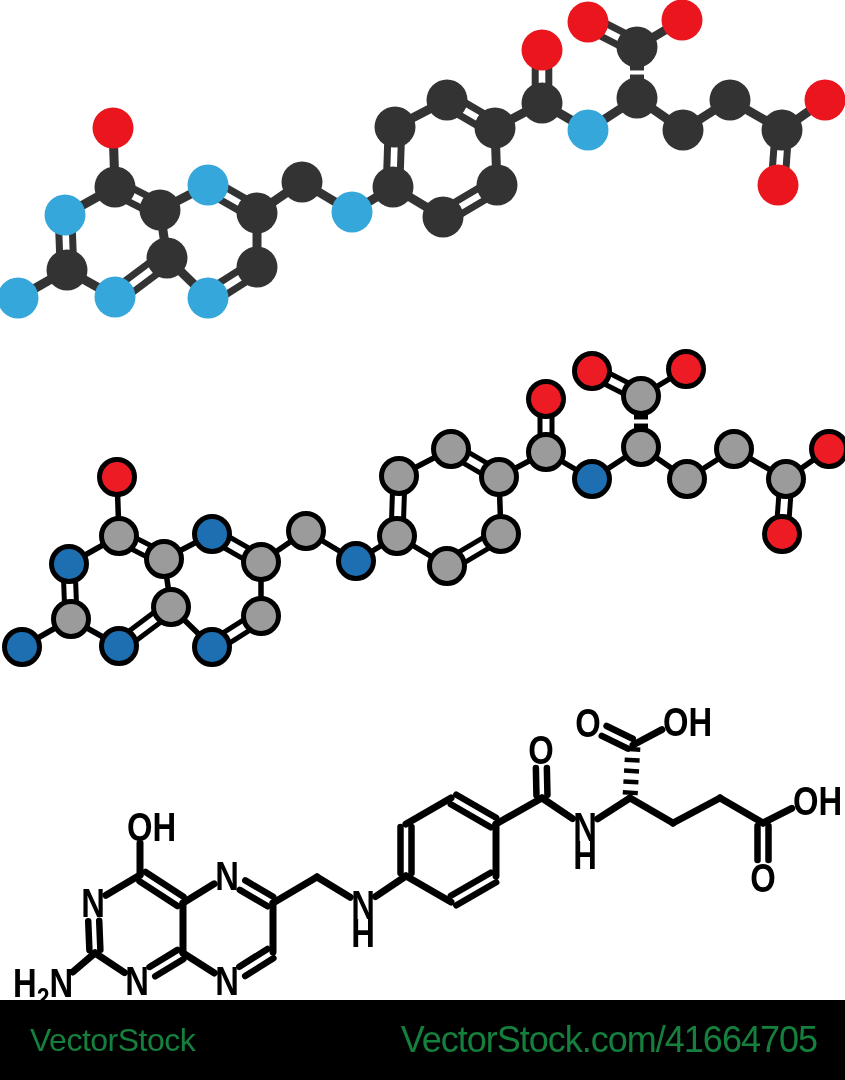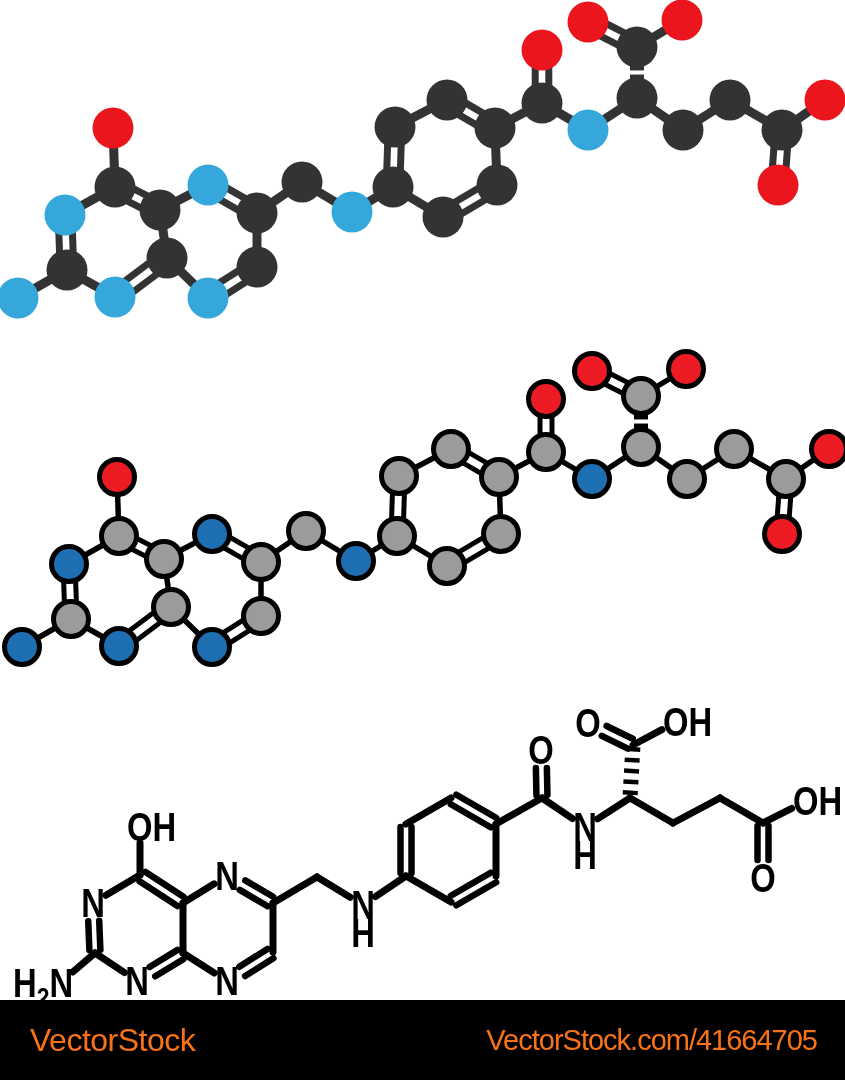--- a/index.html
+++ b/index.html
@@ -3,21 +3,21 @@
 <meta charset="utf-8">
 <style>
   html,body{margin:0;padding:0;background:#ffffff;}
   #stage{position:relative;width:845px;height:1080px;background:#ffffff;overflow:hidden;
          font-family:"Liberation Sans", sans-serif;}
   #molecule-svg{position:absolute;left:0;top:0;}
   #watermark-bar{position:absolute;left:0;top:1000px;width:845px;height:80px;
       display:flex;align-items:center;justify-content:space-between;box-sizing:border-box;
       padding-left:30px;padding-right:28px;}
   #watermark-logo{font-size:32px;letter-spacing:-0.5px;font-weight:normal;}
-  #watermark-url{font-size:29px;letter-spacing:-1px;font-weight:normal;}
+  #watermark-url{font-size:36px;letter-spacing:-1px;font-weight:normal;}
 </style>
 </head>
 <body>
 
 <div id="stage" style="background: rgb(255, 255, 255);">
   <svg id="molecule-svg" width="845" height="1080" viewBox="0 0 845 1080">
       <g>
         <line x1="113" y1="128" x2="115" y2="187" stroke="#333333" stroke-width="9" stroke-linecap="butt"></line>
         <line x1="115" y1="187" x2="65" y2="215" stroke="#333333" stroke-width="9" stroke-linecap="butt"></line>
         <line x1="58.20449141396426" y1="215.24710940312858" x2="60.20449141396426" y2="270.24710940312855" stroke="#333333" stroke-width="7" stroke-linecap="butt"></line>
@@ -275,17 +275,17 @@
           <text x="-16" y="14" text-anchor="start" fill="#000000" font-size="40" font-weight="bold" font-family="&quot;Liberation Sans&quot;, sans-serif"><tspan font-size="40">O</tspan><tspan font-size="40">H</tspan></text>
         </g>
         <g transform="translate(363,933) scale(0.82,1)">
           <text x="0" y="14" text-anchor="middle" fill="#000000" font-size="40" font-weight="bold" font-family="&quot;Liberation Sans&quot;, sans-serif"><tspan font-size="40">H</tspan></text>
         </g>
         <g transform="translate(585,855) scale(0.82,1)">
           <text x="0" y="14" text-anchor="middle" fill="#000000" font-size="40" font-weight="bold" font-family="&quot;Liberation Sans&quot;, sans-serif"><tspan font-size="40">H</tspan></text>
         </g>
       </g>
     </svg>
-  <div id="watermark-bar" style="background: rgb(0, 0, 0); color: #f97316;">
+  <div id="watermark-bar" style="background: rgb(0, 0, 0); color: #15803d;">
     <span id="watermark-logo">VectorStock</span>
     <span id="watermark-url">VectorStock.com/41664705</span>
   </div>
 </div>
 
 </body></html>

